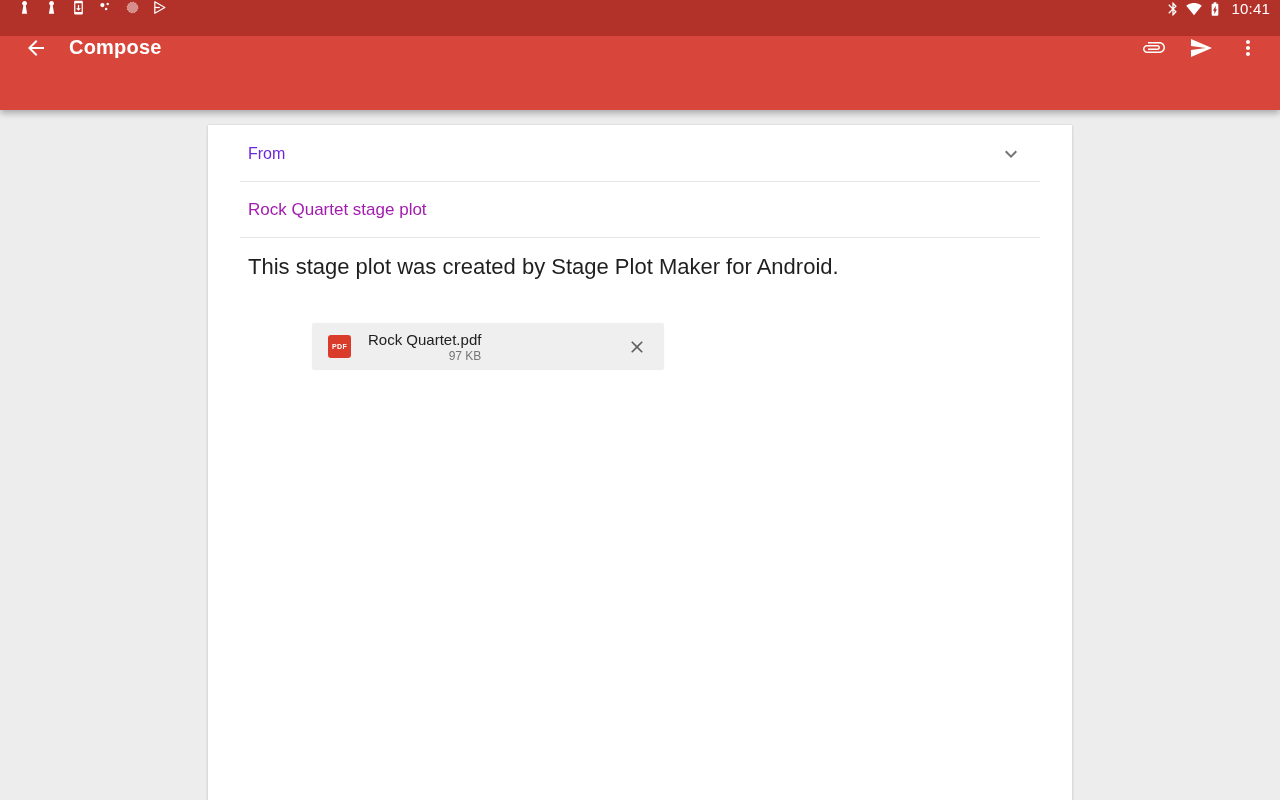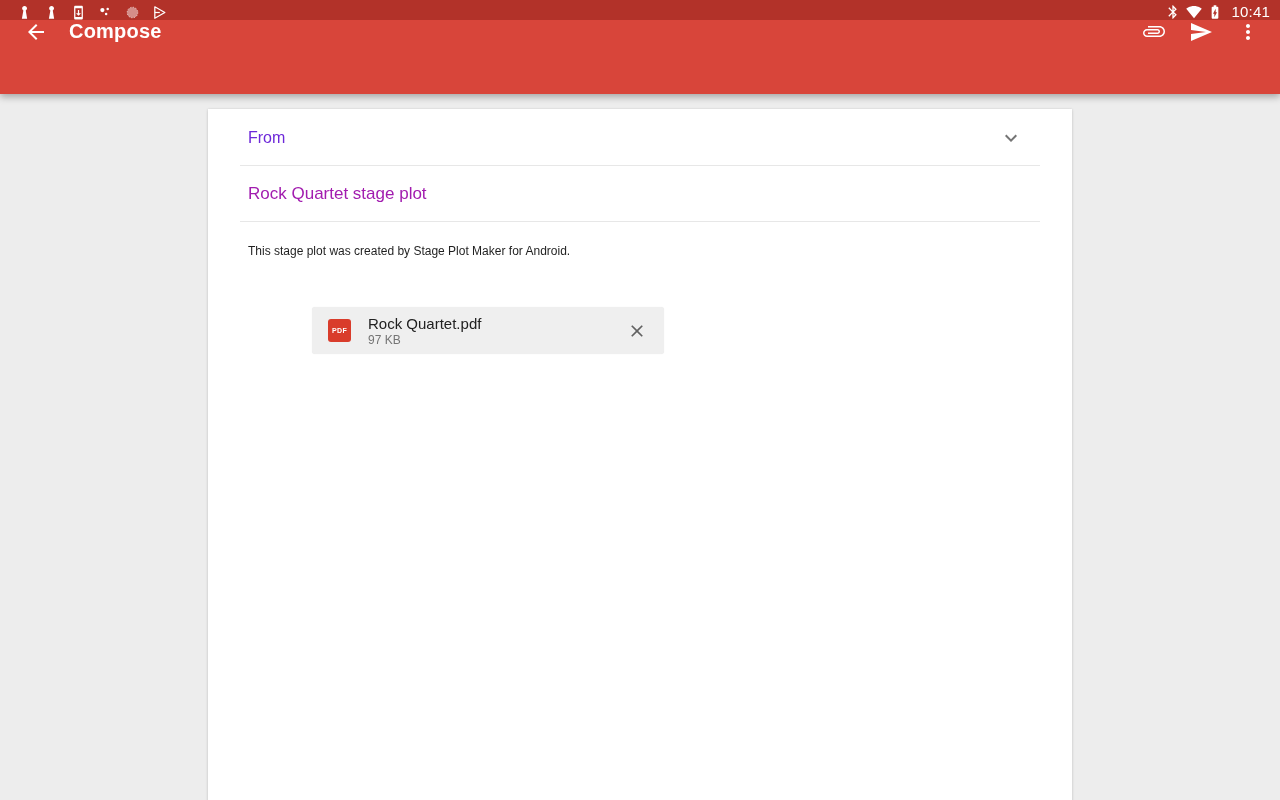--- a/index.html
+++ b/index.html
@@ -1,20 +1,20 @@
 <!DOCTYPE html>
 <html><head>
 <meta charset="utf-8">
 <style>
   * { margin:0; padding:0; box-sizing:border-box; }
   html,body { width:1280px; height:800px; overflow:hidden;
     font-family:"Liberation Sans","DejaVu Sans",sans-serif; background:#EDEDED; }
 
   
-  .status-bar { height:20px; background:#B23229; display:flex; align-items:flex-end;
+  .status-bar { height:36px; background:#B23229; display:flex; align-items:flex-start;
     color:#fff; position:relative; z-index:3; }
   .sb-left { display:flex; align-items:center; gap:12px; padding-left:17px; }
   .sb-left svg { width:15px; height:15px; display:block; }
   .sb-right { margin-left:auto; display:flex; align-items:center; gap:5px; padding-right:10px; }
   .sb-right svg { width:16px; height:16px; display:block; }
   .sb-time { font-size:15px; color:#fff; margin-left:3px; letter-spacing:0.2px; }
 
   
   .app-bar { height:74px; background:#D8453A; display:flex; align-items:flex-start;
     padding:0 20px 0 24px; box-shadow:0 3px 7px rgba(0,0,0,0.30); position:relative; z-index:2; }
@@ -33,29 +33,29 @@
     padding:0 49px 0 40px; position:relative; }
   .field-row.first { height:57px; }
   .field-row::after { content:""; position:absolute; left:32px; right:32px; bottom:0;
     height:1px; background:#E7E7E7; }
   .hint { font-size:16px; color:#6d28d9; }
   .subject-text { font-size:17px; color:#a21caf; }
   .chevron { margin-left:auto; width:24px; height:24px; }
   .chevron svg { width:24px; height:24px; display:block; }
 
   .body-area { padding:16px 40px 0 40px; }
-  .body-text { font-size:12px; color:#1F1F1F; line-height:26px; }
+  .body-text { font-size:22px; color:#1F1F1F; line-height:26px; }
 
   
   .att-chip { margin:43px 0 0 64px; width:352px; height:47px; background:#EFEFEF;
     border-radius:3px; display:flex; align-items:center; box-shadow:0 0 1px rgba(0,0,0,0.10); }
   .pdf-badge { width:23px; height:23px; margin-left:16px; background:#D93C2B; border-radius:3px;
     color:#fff; font-size:7px; font-weight:700; display:flex; align-items:center;
     justify-content:center; letter-spacing:0.4px; flex:none; }
-  .att-meta { margin-left:17px; display:flex; flex-direction:column; min-width:0; }
+  .att-meta { margin-left:17px; display:flex; flex-direction:column; min-width:0;text-align:right; }
   .att-name { font-size:15px; color:#212121; white-space:nowrap; }
   .att-size { font-size:12px; color:#757575; margin-top:1px; }
   .att-close { margin-left:auto; margin-right:17px; width:20px; height:20px; cursor:pointer; }
   .att-close svg { width:20px; height:20px; display:block; }
 </style>
 </head>
 <body>
 
 <div class="status-bar">
   <div class="sb-left">

